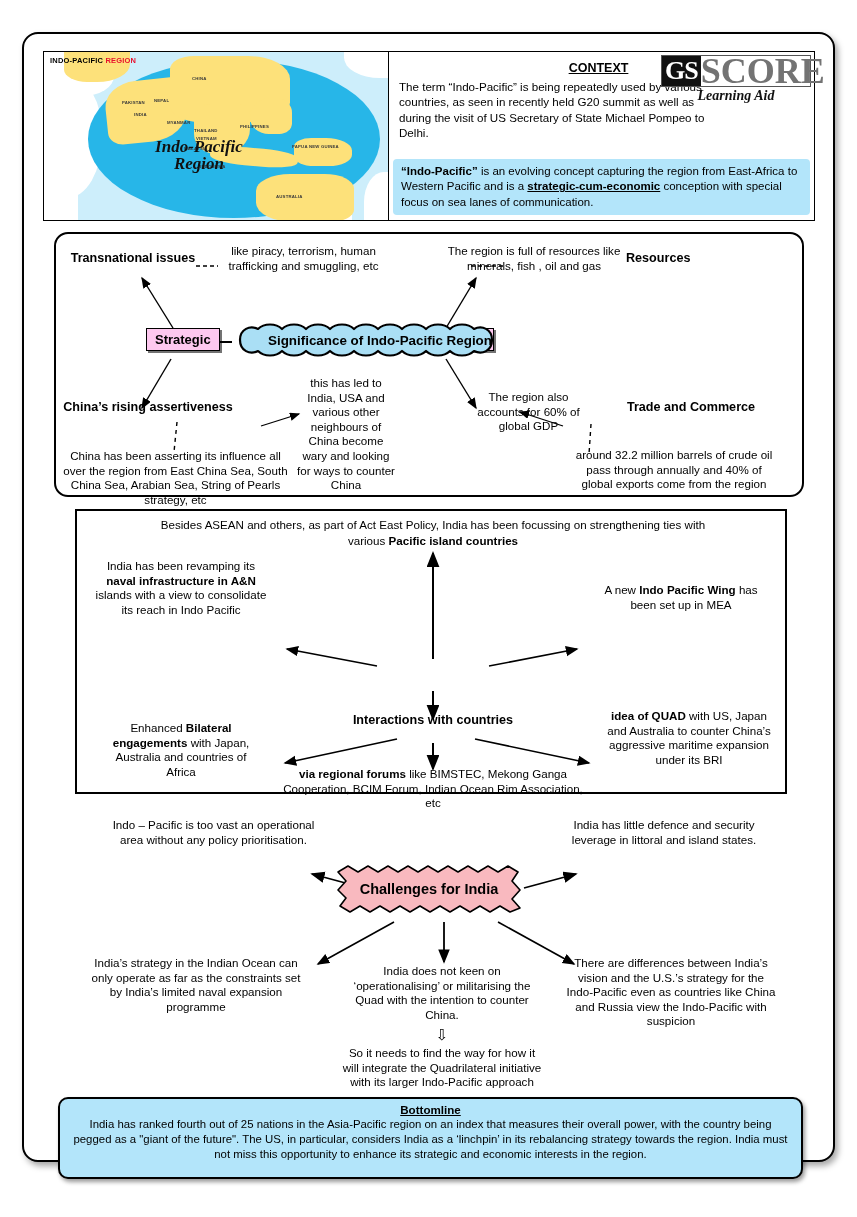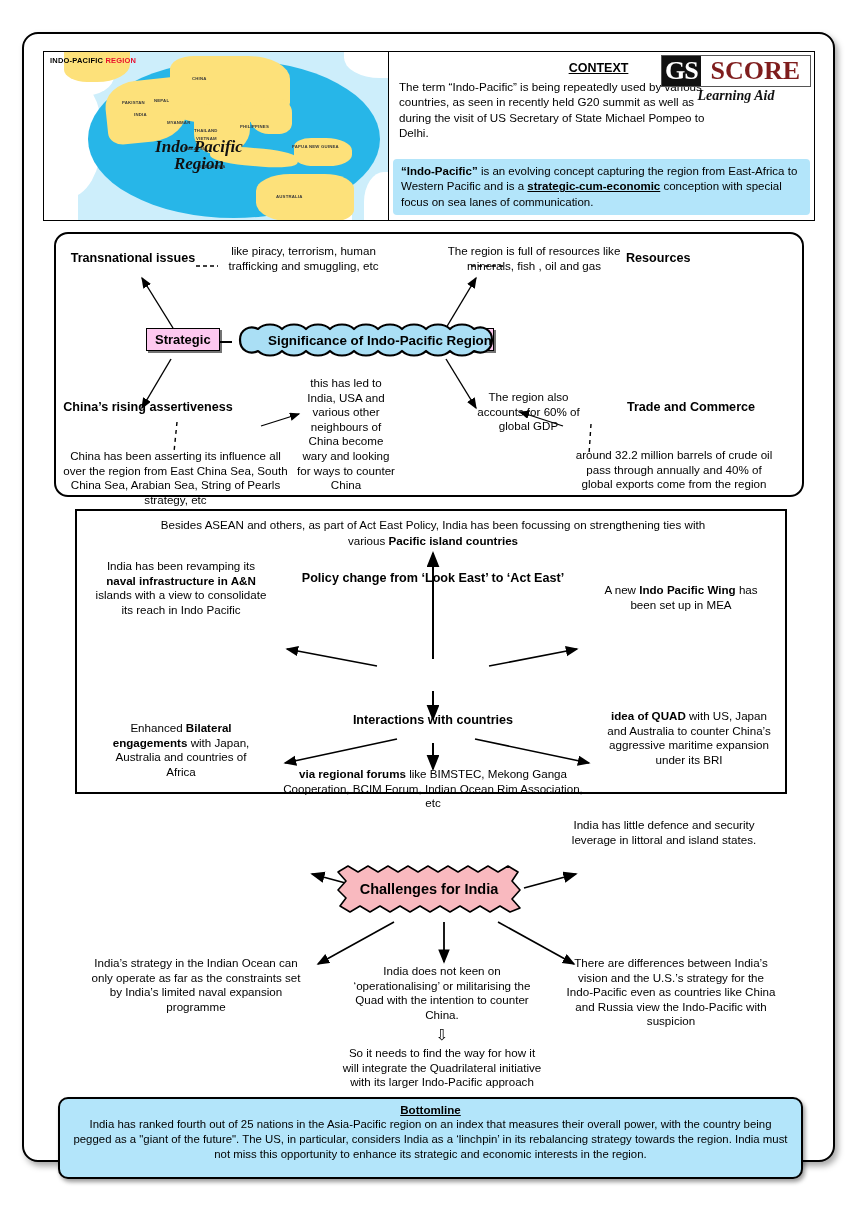--- a/index.html
+++ b/index.html
@@ -37,21 +37,21 @@
 
   .ctxright{flex:1;position:relative;padding:6px 8px 0 8px;box-sizing:border-box;}
   .ctx-head{text-align:center;font-weight:bold;font-size:12.5px;text-decoration:underline;
       margin:3px 0 4px 0;padding-right:6px;}
   .ctx-body{font-size:11.6px;line-height:15.4px;padding-left:2px;}
   .logo{position:absolute;right:3px;top:3px;width:150px;text-align:center;}
   .logo-row{display:flex;align-items:stretch;border:1px solid #555;height:30px;}
   .logo-gs{background:#111;color:#fff;font-family:"Liberation Serif","DejaVu Serif",serif;
       font-weight:bold;font-size:26px;line-height:30px;padding:0 3px;letter-spacing:-1px;}
   .logo-score{flex:1;font-family:"Liberation Serif","DejaVu Serif",serif;font-weight:bold;
-      font-size:26px;line-height:30px;letter-spacing:0px;color:#7f1d1d;text-align:center;}
+      font-size:36px;line-height:30px;letter-spacing:0px;color:#737373;text-align:center;}
   .logo-tag{font-family:"Liberation Serif","DejaVu Serif",serif;font-style:italic;font-weight:bold;
       font-size:14px;margin-top:1px;color:#111;}
   .ctx-blue{position:absolute;left:4px;right:4px;bottom:5px;background:#b3e5fa;
       border-radius:4px;padding:5px 8px;font-size:11.5px;line-height:15.4px;text-align:left;
       box-sizing:border-box;}
   .ctx-blue b{font-weight:bold;}
   .ctx-blue u{text-decoration:underline;font-weight:bold;}
 
   
   .sig{position:absolute;left:30px;top:198px;width:750px;height:265px;
@@ -230,21 +230,20 @@
       <line x1="300" y1="155" x2="210" y2="138" stroke="#000" stroke-width="1.6" marker-end="url(#ah2)"></line>
       <line x1="412" y1="155" x2="500" y2="138" stroke="#000" stroke-width="1.6" marker-end="url(#ah2)"></line>
       <line x1="356" y1="180" x2="356" y2="208" stroke="#000" stroke-width="2" marker-end="url(#ah2)"></line>
       <line x1="356" y1="232" x2="356" y2="258" stroke="#000" stroke-width="2" marker-end="url(#ah2)"></line>
       <line x1="320" y1="228" x2="208" y2="252" stroke="#000" stroke-width="1.6" marker-end="url(#ah2)"></line>
       <line x1="398" y1="228" x2="512" y2="252" stroke="#000" stroke-width="1.6" marker-end="url(#ah2)"></line>
     </svg>
 
     <div class="lbl" style="left:76px;top:6px;width:560px;line-height:16px;"><span>Besides ASEAN and others, as part of Act East Policy, India has been focussing on strengthening ties with various </span><b>Pacific island countries</b></div>
 
-    <div class="lbl b" style="left:166px;top:60px;width:380px;">Policy change from ‘Look East’ to ‘Act East’</div>
 
     <div class="lbl" style="left:14px;top:48px;width:180px;"><span>India has been revamping its </span><b>naval infrastructure in A&amp;N</b><span> islands with a view to consolidate its reach in Indo Pacific</span></div>
 
     <div class="lbl" style="left:518px;top:72px;width:172px;"><span>A new </span><b>Indo Pacific Wing</b><span> has been set up in MEA</span></div>
 
 
     <div class="lbl b" style="left:228px;top:202px;width:256px;">Interactions with countries</div>
 
     <div class="lbl" style="left:28px;top:210px;width:152px;"><span>Enhanced </span><b>Bilateral engagements</b><span> with Japan, Australia and countries of Africa</span></div>
 
@@ -260,20 +259,21 @@
           <path d="M0,0 L8,3.2 L0,6.4 z" fill="#000"></path>
         </marker>
       </defs>
       <line x1="310" y1="92" x2="258" y2="78" stroke="#000" stroke-width="1.8" marker-end="url(#ah3)"></line>
       <line x1="470" y1="92" x2="522" y2="78" stroke="#000" stroke-width="1.8" marker-end="url(#ah3)"></line>
       <line x1="340" y1="126" x2="264" y2="168" stroke="#000" stroke-width="1.6" marker-end="url(#ah3)"></line>
       <line x1="390" y1="126" x2="390" y2="166" stroke="#000" stroke-width="1.8" marker-end="url(#ah3)"></line>
       <line x1="444" y1="126" x2="520" y2="168" stroke="#000" stroke-width="1.6" marker-end="url(#ah3)"></line>
     </svg>
 
+    <div class="lbl" style="left:52px;top:22px;width:215px;">Indo – Pacific is too vast an operational area without any policy prioritisation.</div>
     <div class="lbl" style="left:500px;top:22px;width:220px;">India has little defence and security leverage in littoral and island states.</div>
 
     <div class="lbl" style="left:36px;top:160px;width:212px;">India’s strategy in the Indian Ocean can only operate as far as the constraints set by India’s limited naval expansion programme</div>
 
     <div class="lbl" style="left:288px;top:168px;width:200px;">India does not keen on ‘operationalising’ or militarising the Quad with the intention to counter China.</div>
     <div class="lbl" style="left:288px;top:232px;width:200px;font-size:15px;">⇩</div>
     <div class="lbl" style="left:288px;top:250px;width:200px;">So it needs to find the way for how it will integrate the Quadrilateral initiative with its larger Indo-Pacific approach</div>
 
     <div class="lbl" style="left:512px;top:160px;width:210px;">There are differences between India’s vision and the U.S.’s strategy for the Indo-Pacific even as countries like China and Russia view the Indo-Pacific with suspicion</div>
   </div>

